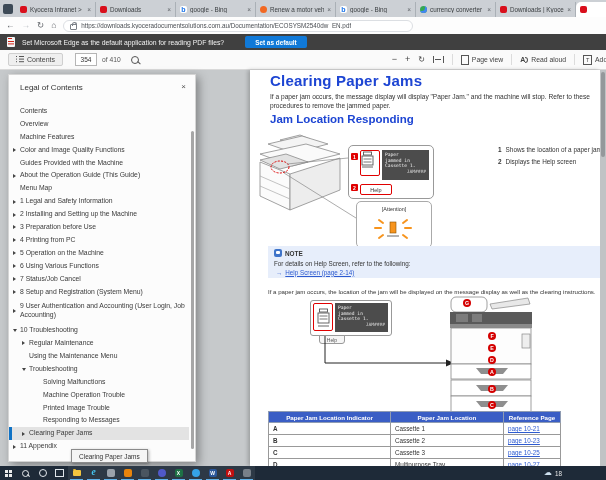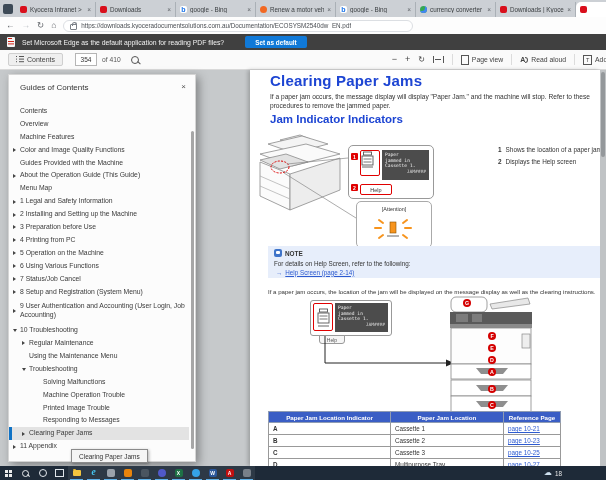--- a/index.html
+++ b/index.html
@@ -282,21 +282,21 @@
         <span>Add text</span>
       </span>
     </div>
   </div>
 
   <div class="viewer">
 
     <div class="page">
       <div class="h1">Clearing Paper Jams</div>
       <div class="p1">If a paper jam occurs, the message display will display "Paper Jam." and the machine will stop. Refer to these procedures to remove the jammed paper.</div>
-      <div class="h2">Jam Indicator Indicators</div>
+      <div class="h2">Jam Location Responding</div>
 
       <div class="fig1">
         <svg width="260" height="120" viewBox="0 0 260 120">
           <polygon points="30,10 50,5 60,9 40,14" fill="#f0f0f0" stroke="#8a8a8a" stroke-width="0.8"></polygon>
           <polygon points="18,14 52,6 78,14 44,23" fill="#f4f4f4" stroke="#8a8a8a" stroke-width="0.8"></polygon>
           <polygon points="10,24 56,14 90,24 42,36" fill="#fafafa" stroke="#8a8a8a" stroke-width="0.8"></polygon>
           <polygon points="10,30 36,24 58,32 30,39" fill="#e2e2e2" stroke="#8a8a8a" stroke-width="0.8"></polygon>
           <polygon points="10,32 10,66 40,80 40,44" fill="#fbfbfb" stroke="#8a8a8a" stroke-width="0.8"></polygon>
           <polygon points="40,44 90,28 90,60 40,80" fill="#ededed" stroke="#8a8a8a" stroke-width="0.8"></polygon>
           <line x1="10" y1="46" x2="40" y2="59" stroke="#aaa" stroke-width="0.7"></line>
@@ -453,21 +453,21 @@
               <td class="ind">E</td>
               <td>Inside the Machine</td>
               <td><span class="link">page 10-28</span></td>
             </tr>
           </tbody>
       </table>
     </div>
 
     <div class="toc-panel">
       <div class="toc-head">
-        <span class="toc-title">Guides of Contents</span>
+        <span class="toc-title">Legal of Contents</span>
         <span class="toc-close">×</span>
       </div>
       <div class="toc-list">
           <div class="toc-row lvl1">
             <span class="arrow a-none"></span>
             <span class="toc-label">Contents</span>
           </div>
           <div class="toc-row lvl1">
             <span class="arrow a-none"></span>
             <span class="toc-label">Overview</span>

